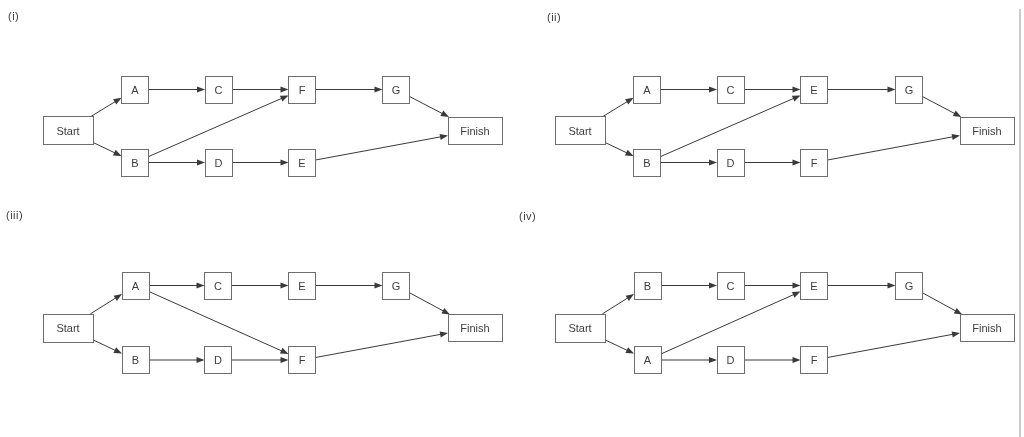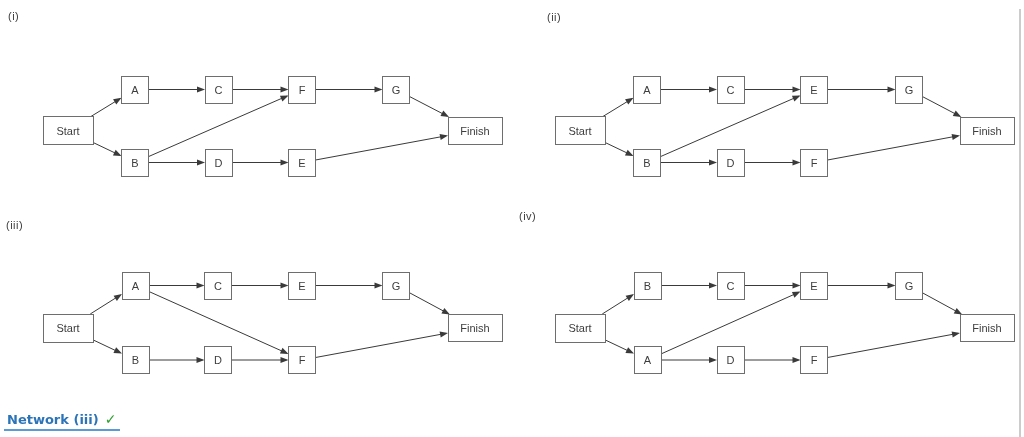--- a/index.html
+++ b/index.html
@@ -51,21 +51,21 @@
     height:428px;
   }
 </style>
 </head>
 <body>
 
 <div class="screen">
 
   <div class="quad-label pos-i" style="color: rgb(61, 61, 61);">(i)</div>
   <div class="quad-label pos-ii" style="color: rgb(61, 61, 61);">(ii)</div>
-  <div class="quad-label pos-iii" style="color: rgb(61, 61, 61); margin-top: 10px;">(iii)</div>
+  <div class="quad-label pos-iii" style="color: rgb(61, 61, 61);">(iii)</div>
   <div class="quad-label pos-iv" style="color: rgb(61, 61, 61);">(iv)</div>
 
   <svg class="net-svg" viewBox="0 0 1024 437" xmlns="http://www.w3.org/2000/svg">
       <g>
         <line x1="90.8780487804878" y1="116.5" x2="119.79406603383349" y2="98.8051237703407" stroke="#3a3a3a" stroke-width="1"></line>
         <polygon points="121.5,97.76119402985074 116.2943552330934,104.58111063936863 113.05817303757456,99.29271534425246" fill="#3a3a3a"></polygon>
       </g>
       <g>
         <line x1="93" y1="142.4402985074627" x2="119.69527596543918" y2="155.1902810581202" stroke="#3a3a3a" stroke-width="1"></line>
         <polygon points="121.5,156.05223880597015 112.94506935258934,155.40173006813964 115.61713837092415,149.80708556100112" fill="#3a3a3a"></polygon>
@@ -367,17 +367,16 @@
       <g>
         <rect x="800.5" y="346.5" width="27" height="27" fill="#ffffff" stroke="#6e6e6e" stroke-width="1" shape-rendering="crispEdges"></rect>
         <text x="814" y="364" text-anchor="middle" fill="#3d3d3d" font-family="&quot;Liberation Sans&quot;, sans-serif" font-size="11">F</text>
       </g>
       <g>
         <rect x="960" y="314.5" width="54" height="27" fill="#ffffff" stroke="#6e6e6e" stroke-width="1" shape-rendering="crispEdges"></rect>
         <text x="987" y="332" text-anchor="middle" fill="#3d3d3d" font-family="&quot;Liberation Sans&quot;, sans-serif" font-size="11">Finish</text>
       </g>
     </svg>
 
-  <a class="answer-link" href="#" style="color: rgb(43, 116, 184); border-bottom-color: rgb(91, 155, 213);"><span class="answer-text">Network (iii)</span><span class="answer-check" style="color: rgb(45, 163, 45);">✓</span></a>
 
   <div class="scrollbar-line" style="background: rgb(204, 204, 204);"></div>
 
 </div>
 
 </body></html>

